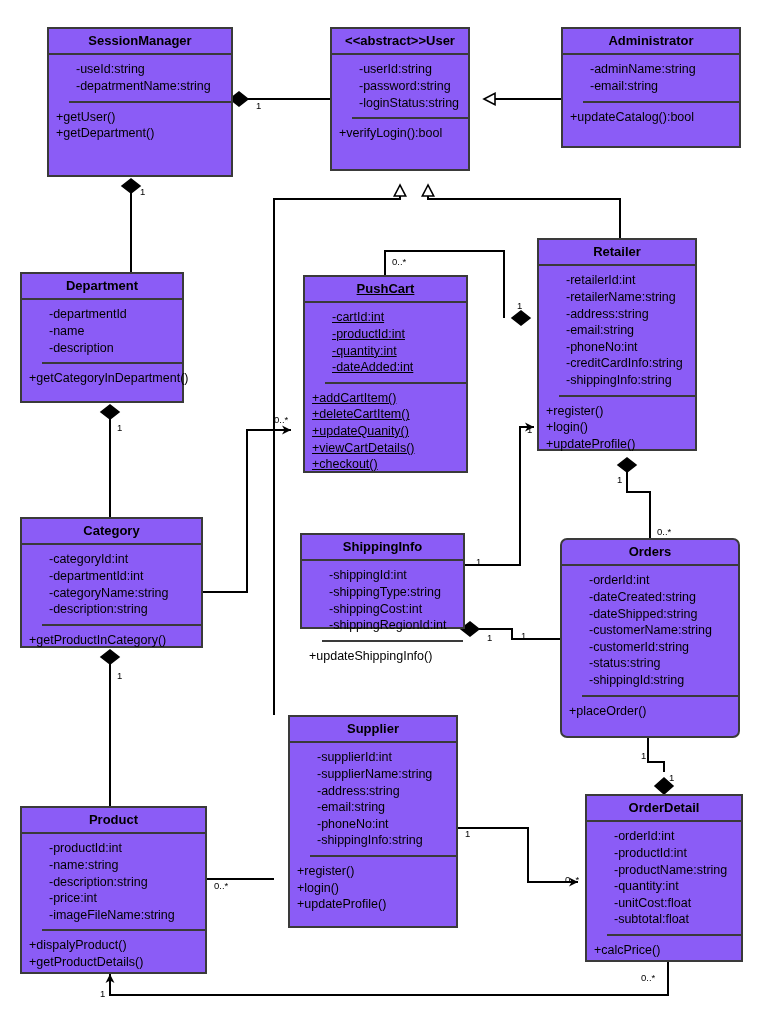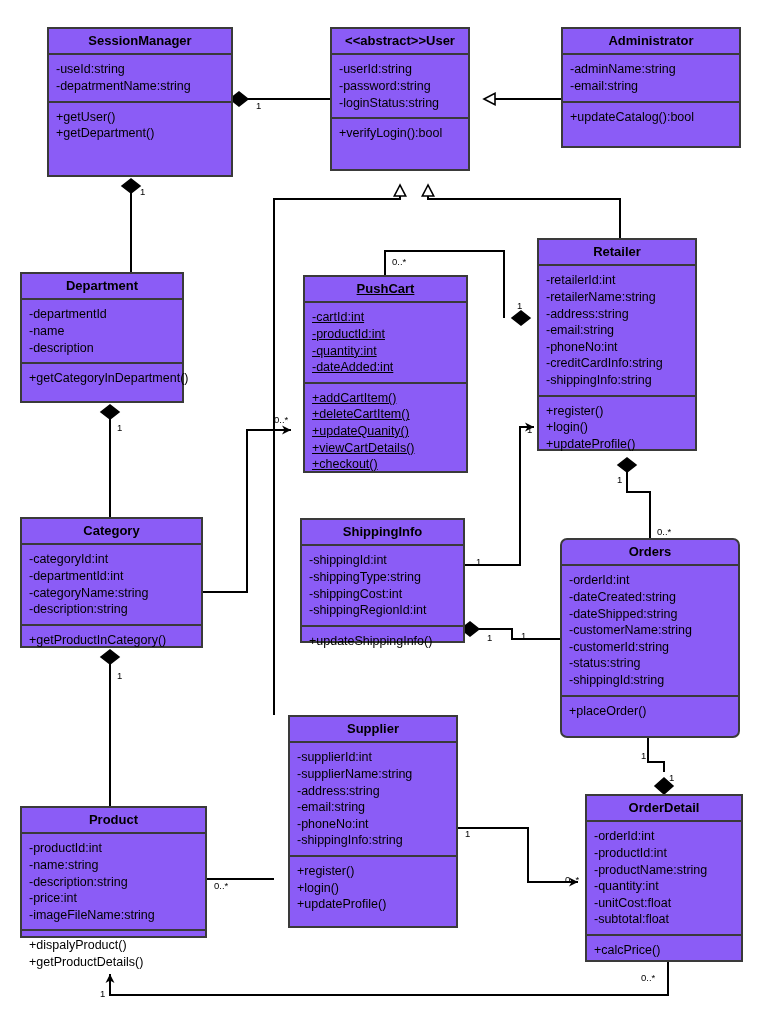--- a/index.html
+++ b/index.html
@@ -2,21 +2,21 @@
 <html><head>
 <meta charset="utf-8">
 <style>
   html,body{margin:0;padding:0;background:#ffffff;}
   body{width:768px;height:1024px;position:relative;font-family:"Liberation Sans",sans-serif;overflow:hidden;}
   #canvas{position:absolute;left:0;top:0;width:768px;height:1024px;}
   svg#wires{position:absolute;left:0;top:0;width:768px;height:1024px;pointer-events:none;}
   .cls{position:absolute;background:#8b5cf6;border:2px solid #3a3a3a;box-sizing:border-box;z-index:5;}
   .cls .title{font-weight:bold;font-size:13px;text-align:center;color:#000;padding:5px 2px 5px 2px;border-bottom:2px solid #3a3a3a;line-height:1.1;}
   .cls .sec{padding:6px 6px 6px 7px;font-size:12.5px;color:#000;line-height:1.33;}
-  .cls .sec.attrs{border-bottom:2px solid #3a3a3a;}
+  .cls .sec.attrs{border-bottom:2px solid #3a3a3a;margin-left:20px;}
   .cls .row{white-space:nowrap;}
   .mlabel{position:absolute;font-size:9.5px;color:#000;z-index:6;font-family:"Liberation Sans",sans-serif;white-space:nowrap;}
 </style>
 </head>
 <body>
 
 <div id="canvas">
 
   <svg id="wires" viewBox="0 0 768 1024">
     <defs>
@@ -157,21 +157,21 @@
         <div class="sec attrs">
           <div class="row">-categoryId:int</div>
           <div class="row">-departmentId:int</div>
           <div class="row">-categoryName:string</div>
           <div class="row">-description:string</div>
         </div>
         <div class="sec methods">
           <div class="row">+getProductInCategory()</div>
         </div>
       </div>
-      <div class="cls" style="left: 300px; top: 518px; width: 165px; height: 125px;">
+      <div class="cls" style="left: 300px; top: 533px; width: 165px; height: 96px;">
         <div class="title">ShippingInfo</div>
         <div class="sec attrs">
           <div class="row">-shippingId:int</div>
           <div class="row">-shippingType:string</div>
           <div class="row">-shippingCost:int</div>
           <div class="row">-shippingRegionId:int</div>
         </div>
         <div class="sec methods">
           <div class="row">+updateShippingInfo()</div>
         </div>
@@ -200,21 +200,21 @@
           <div class="row">-email:string</div>
           <div class="row">-phoneNo:int</div>
           <div class="row">-shippingInfo:string</div>
         </div>
         <div class="sec methods">
           <div class="row">+register()</div>
           <div class="row">+login()</div>
           <div class="row">+updateProfile()</div>
         </div>
       </div>
-      <div class="cls" style="left: 20px; top: 806px; width: 187px; height: 132px;">
+      <div class="cls" style="left: 20px; top: 806px; width: 187px; height: 168px;">
         <div class="title">Product</div>
         <div class="sec attrs">
           <div class="row">-productId:int</div>
           <div class="row">-name:string</div>
           <div class="row">-description:string</div>
           <div class="row">-price:int</div>
           <div class="row">-imageFileName:string</div>
         </div>
         <div class="sec methods">
           <div class="row">+dispalyProduct()</div>

